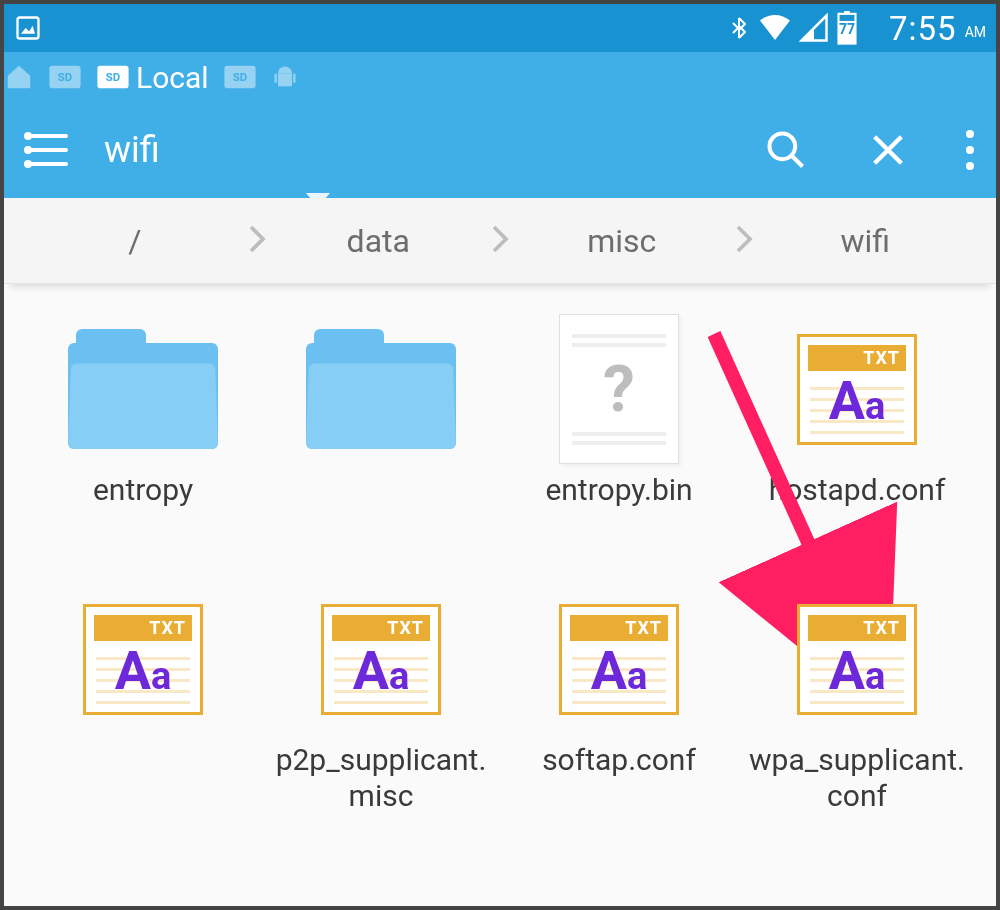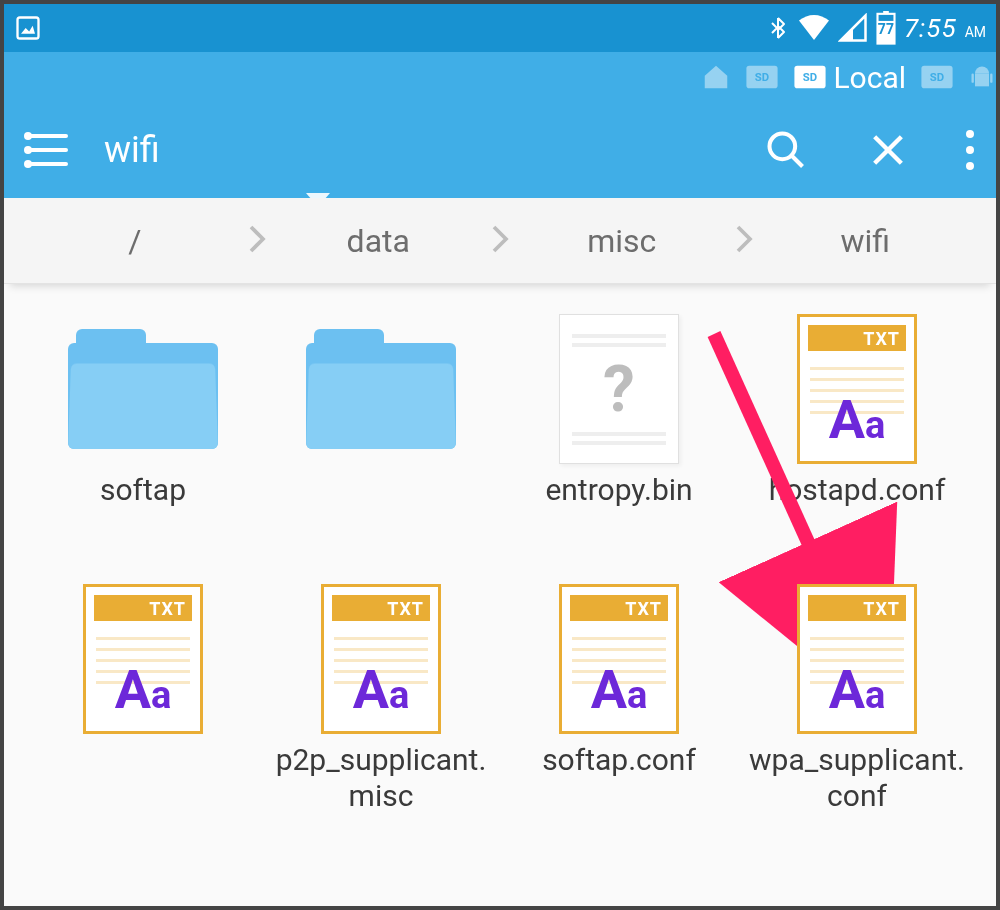--- a/index.html
+++ b/index.html
@@ -4,26 +4,26 @@
 <style>
   * { box-sizing: border-box; margin: 0; padding: 0; }
   html, body { width: 1000px; height: 910px; font-family: Roboto, Arial, sans-serif; background: #fff; }
   .frame { width: 1000px; height: 910px; border: 4px solid #444; background: #fafafa; display: flex; flex-direction: column; overflow: hidden; }
 
   
   .statusbar { height: 48px; background: #1892d1; display: flex; align-items: center; color: #fff; padding: 0 10px; }
   .statusbar-left { flex: 0 0 auto; display: flex; align-items: center; }
   .statusbar-spacer { flex: 1; }
   .statusbar-right { display: flex; align-items: center; gap: 6px; }
-  .statusbar .time { font-size: 26px; font-weight: 400; letter-spacing: 1px; margin-left: 0; font-style: italic; }
+  .statusbar .time { font-size: 33px; font-weight: 400; letter-spacing: 1px; margin-left: 24px; }
   .statusbar .ampm { font-size: 14px; margin-left: 2px; margin-top: 8px; }
   .status-icon { display: inline-flex; align-items: center; justify-content: center; }
 
   
-  .tabstrip { height: 50px; background: #40aee7; display:flex; align-items:center; justify-content:flex-end; gap:14px;padding-left:48px; }
+  .tabstrip { height: 50px; background: #40aee7; display:flex; align-items:center; justify-content:flex-start; gap:14px; }
   .tab-ic { opacity: 0.45; display:flex; align-items:center; }
   .tab-current { opacity:1; display:flex; align-items:center; gap:6px; color:#fff; font-size:30px; }
 
   
   .appbar { height: 96px; background: #40aee7; display:flex; align-items:center; padding: 0 22px; color:#fff; }
   .hamburger { width: 42px; height: 32px; position:relative; }
   .hamburger div { position:absolute; left:0; right:0; height:4px; background:#fff; border-radius:2px; }
   .hamburger div:nth-child(1){top:0} .hamburger div:nth-child(2){top:14px} .hamburger div:nth-child(3){top:28px}
   .hamburger div::before{content:"";position:absolute;left:-2px;top:-2px;width:8px;height:8px;background:#fff;border-radius:50%;}
   .search-field { flex:0 0 auto; margin-left:36px; position:relative; }
@@ -52,21 +52,21 @@
   .folder .body { position:absolute; top:14px; left:0; right:0; bottom:0; background:#6cc0f1; border-radius:6px; }
   .folder .front { position:absolute; top:30px; left:0; right:0; bottom:0; background:#86cef5; border-radius:6px; transform:perspective(300px) rotateX(8deg); transform-origin:bottom; }
 
   
   .binfile { width:120px; height:150px; background:#fff; border:1px solid #e0e0e0; display:flex; flex-direction:column; align-items:center; justify-content:center; box-shadow: 2px 2px 4px rgba(0,0,0,.05); }
   .binfile .q { font-size:64px; color:#bdbdbd; font-weight:700; }
   .binfile .lines { width:80%; }
   .binfile .lines div{ height:4px; background:#eee; margin:5px 0; }
 
   
-  .txtfile { width:120px; height:150px; background:#fff; border:3px solid #e9ad34; position:relative; }
+  .txtfile { width:120px; height:111px; background:#fff; border:3px solid #e9ad34; position:relative; }
   .txtfile .topband { position:absolute; top:8px; left:8px; right:8px; height:26px; background:#e9ad34; color:#fff; font-weight:700; font-size:18px; display:flex; align-items:center; justify-content:flex-end; padding-right:6px; letter-spacing:1px; }
   .txtfile .lines { position:absolute; top:42px; left:10px; right:10px; }
   .txtfile .lines div{ height:3px; background:#e9ad34; opacity:.28; margin:8px 0; }
   .txtfile .aa { position:absolute; bottom:14px; left:0; right:0; text-align:center; font-size:54px; font-weight:700; color:#6d28d9; line-height:1;margin-top:43px; }
   .txtfile .aa small{ font-size:38px; }
 
   
   .arrow-annotation { position:absolute; pointer-events:none; }
 
 </style>
@@ -209,21 +209,21 @@
       <line x1="20" y1="10" x2="160" y2="320" stroke="#ff1e62" stroke-width="14" marker-end="url(#ah)"></line>
     </svg>
   <div class="item">
         <div class="thumb">
           <div class="folder">
             <div class="tab"></div>
             <div class="body"></div>
             <div class="front"></div>
           </div>
         </div>
-        <div class="label">softap</div>
+        <div class="label">entropy</div>
       </div>
       <div class="item">
         <div class="thumb">
           <div class="folder">
             <div class="tab"></div>
             <div class="body"></div>
             <div class="front"></div>
           </div>
         </div>
       </div>

